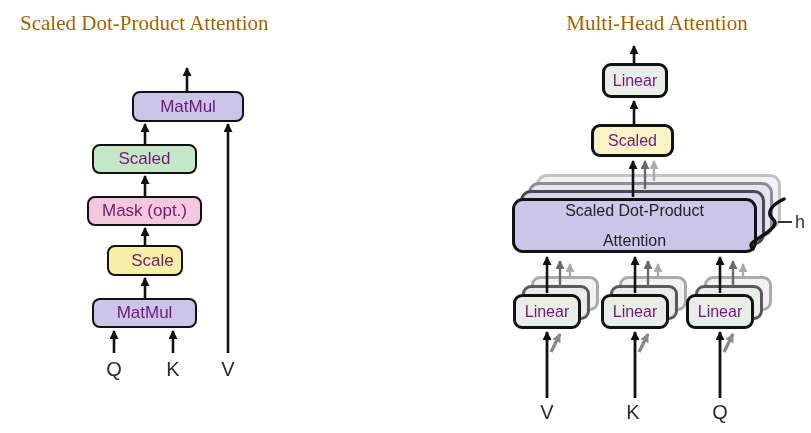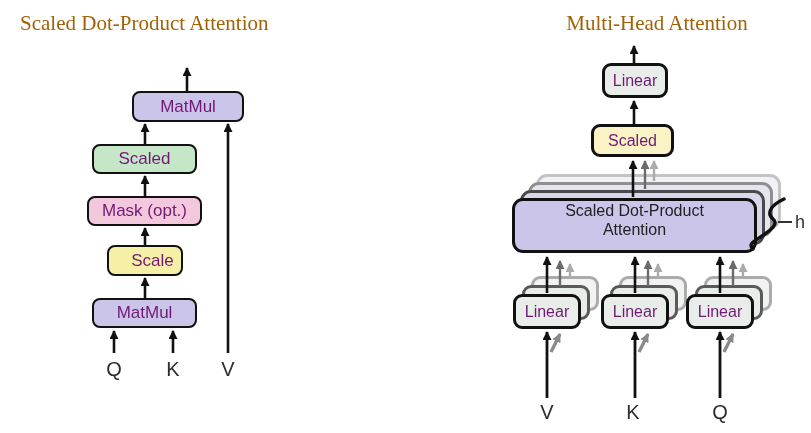--- a/index.html
+++ b/index.html
@@ -30,21 +30,21 @@
     white-space:nowrap;
   }
   .box.small{font-size:16px;}
   .bigbox{
     position:absolute;
     border:3px solid #111;
     border-radius:11px;
     display:flex;
     flex-direction:column;
     align-items:center;
-    justify-content:flex-start;
+    justify-content:space-between;
     font-size:16px;
     line-height:19px;
     color:#222;
     box-sizing:border-box;
     background:#CBC5E9;
   }
   .stack{
     position:absolute;
     border-radius:11px;
     box-sizing:border-box;

